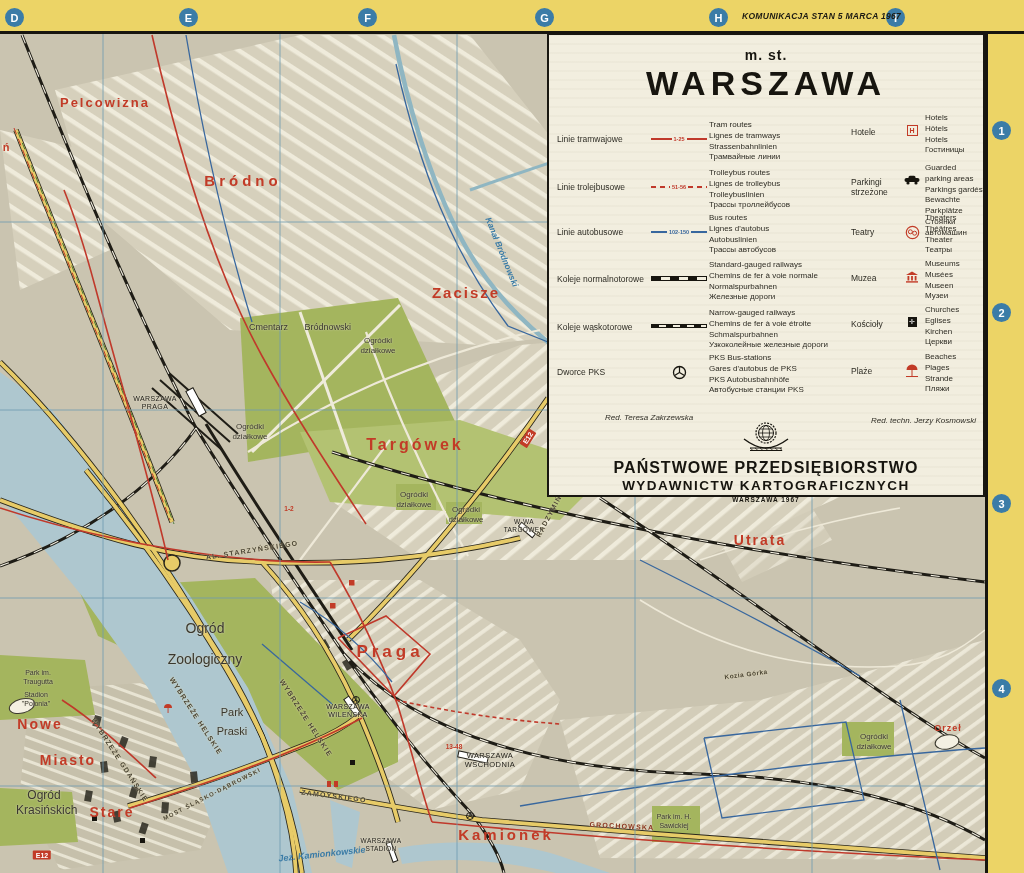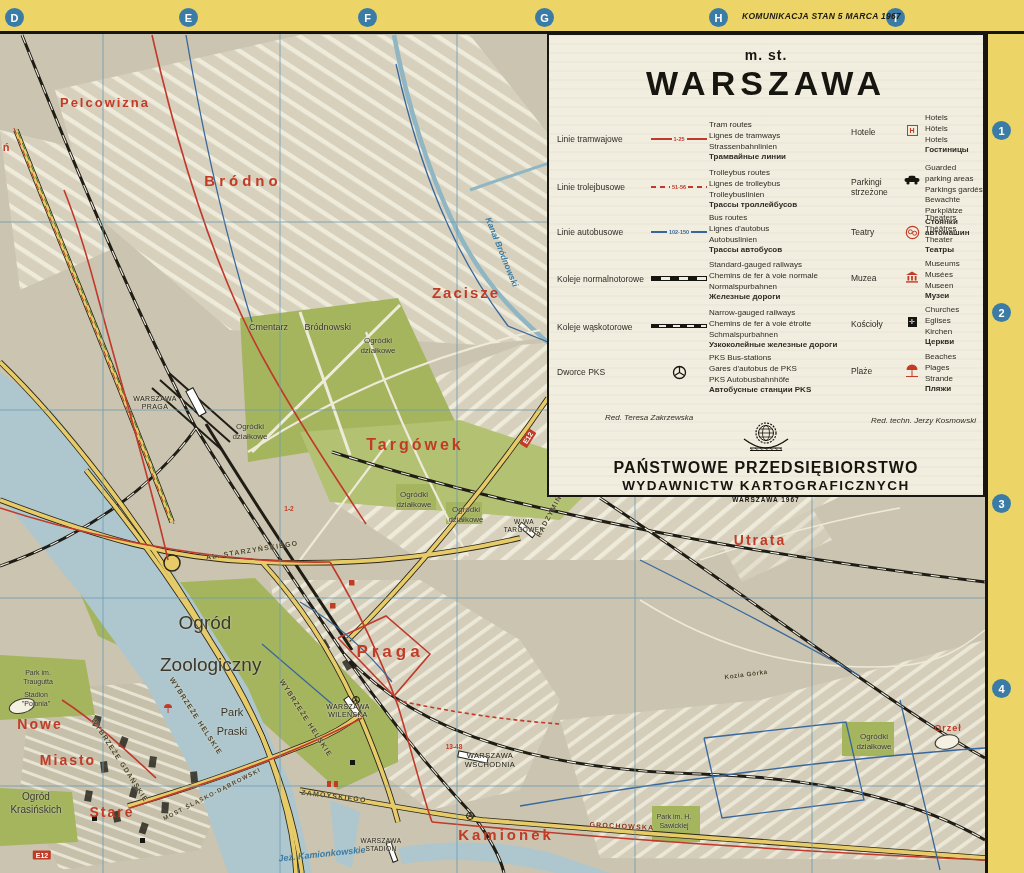--- a/index.html
+++ b/index.html
@@ -34,21 +34,21 @@
   .lg-title .pre{font-size:14px;font-weight:bold;letter-spacing:1px;}
   .lg-title .big{font-size:34px;font-weight:bold;letter-spacing:5px;margin-top:1px;}
   .lrow,.rrow{position:absolute;display:flex;align-items:flex-start;}
   .lrow{left:8px;}
   .rrow{left:292px;}
   .lg-label{flex:0 0 92px;font-size:8.5px;color:#2e2c24;padding-top:14px;}
   .rrow .lg-label{flex:0 0 48px;white-space:normal;line-height:1.2;margin-left:10px;}
   .lg-sym{flex:0 0 60px;display:flex;justify-content:center;padding-top:16px;}
   .rrow .lg-sym{flex:0 0 26px;padding-top:12px;}
   .lg-texts{font-size:8px;line-height:1.35;color:#2e2c24;}
-  .lg-texts .ru{font-weight:bold;}
+  .lg-texts .ru{font-weight:normal;}
   .sym-line{display:flex;align-items:center;width:56px;}
   .sym-line .seg{flex:1;height:2px;background:#c0392b;}
   .sym-line .seg.dash{background:repeating-linear-gradient(90deg,#c0392b 0 5px,transparent 5px 9px);}
   .sym-line .seg.blue{background:#38679e;}
   .sym-line .num{font-size:5.5px;color:#c0392b;padding:0 2px;font-weight:bold;}
   .sym-line .num.blue{color:#38679e;}
   .rail{width:56px;height:5px;border:1px solid #17150f;box-sizing:border-box;
         background:repeating-linear-gradient(90deg,#17150f 0 9px,#f2eedf 9px 18px);}
   .rail.narrow{height:3.5px;background:repeating-linear-gradient(90deg,#17150f 0 7px,#f2eedf 7px 14px);}
   .hotel-ic{width:11px;height:11px;border:1.5px solid #c23b27;box-sizing:border-box;color:#c23b27;
@@ -280,25 +280,25 @@
   <div class="ml station" style="left:348px;top:711px">WARSZAWA WILEŃSKA</div>
   <div class="ml station" style="left:490px;top:760px;font-size:7.5px;width:78px">WARSZAWA WSCHODNIA</div>
   <div class="ml station" style="left:381px;top:845px;font-size:6.5px;width:56px">WARSZAWA STADION</div>
 
   <div class="ml place" style="left:300px;top:328px;font-size:9px;width:160px;word-spacing:14px">Cmentarz  Bródnowski</div>
   <div class="ml place" style="left:378px;top:346px;width:52px">Ogródki działkowe</div>
   <div class="ml place" style="left:250px;top:432px;width:52px">Ogródki działkowe</div>
   <div class="ml place" style="left:414px;top:500px;width:52px">Ogródki działkowe</div>
   <div class="ml place" style="left:466px;top:515px;width:52px">Ogródki działkowe</div>
   <div class="ml place" style="left:874px;top:742px;width:52px">Ogródki działkowe</div>
-  <div class="ml place" style="left:205px;top:644px;font-size:19px;width:90px;line-height:2.2">Ogród Zoologiczny</div>
+  <div class="ml place" style="left:205px;top:644px;font-size:14px;width:90px;line-height:2.2">Ogród Zoologiczny</div>
   <div class="ml place" style="left:232px;top:722px;font-size:11px;width:48px;line-height:1.7">Park Praski</div>
   <div class="ml place" style="left:38px;top:678px;font-size:7px;width:44px">Park im. Traugutta</div>
   <div class="ml place" style="left:36px;top:700px;font-size:7px;width:46px">Stadion "Polonia"</div>
-  <div class="ml place" style="left:36px;top:803px;font-size:10px;width:56px">Ogród Krasińskich</div>
+  <div class="ml place" style="left:44px;top:803px;font-size:12px;width:56px">Ogród Krasińskich</div>
   <div class="ml place" style="left:674px;top:822px;font-size:7px;width:44px">Park im. H. Sawickiej</div>
 
   <div class="ml road" style="left:196px;top:716px;transform:translate(-50%,-50%) rotate(57deg)">WYBRZEŻE HELSKIE</div>
   <div class="ml road" style="left:306px;top:718px;transform:translate(-50%,-50%) rotate(57deg)">WYBRZEŻE HELSKIE</div>
   <div class="ml road" style="left:120px;top:760px;transform:translate(-50%,-50%) rotate(57deg)">WYBRZEŻE GDAŃSKIE</div>
   <div class="ml road" style="left:252px;top:550px;transform:translate(-50%,-50%) rotate(-9deg)">AL. STARZYŃSKIEGO</div>
   <div class="ml road" style="left:553px;top:508px;transform:translate(-50%,-50%) rotate(-62deg)">RADZYMIŃSKA</div>
   <div class="ml road" style="left:334px;top:796px;transform:translate(-50%,-50%) rotate(7deg)">ZAMOYSKIEGO</div>
   <div class="ml road" style="left:622px;top:826px;transform:translate(-50%,-50%) rotate(3deg);color:#8a3420">GROCHOWSKA</div>
   <div class="ml road" style="left:212px;top:794px;font-size:6px;transform:translate(-50%,-50%) rotate(-27deg)">MOST ŚLĄSKO-DĄBROWSKI</div>

